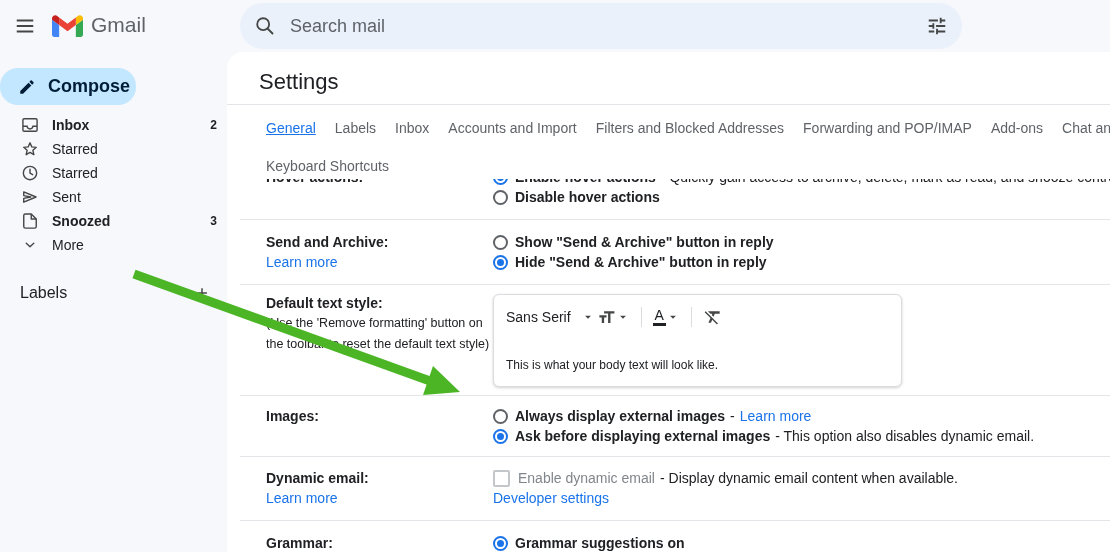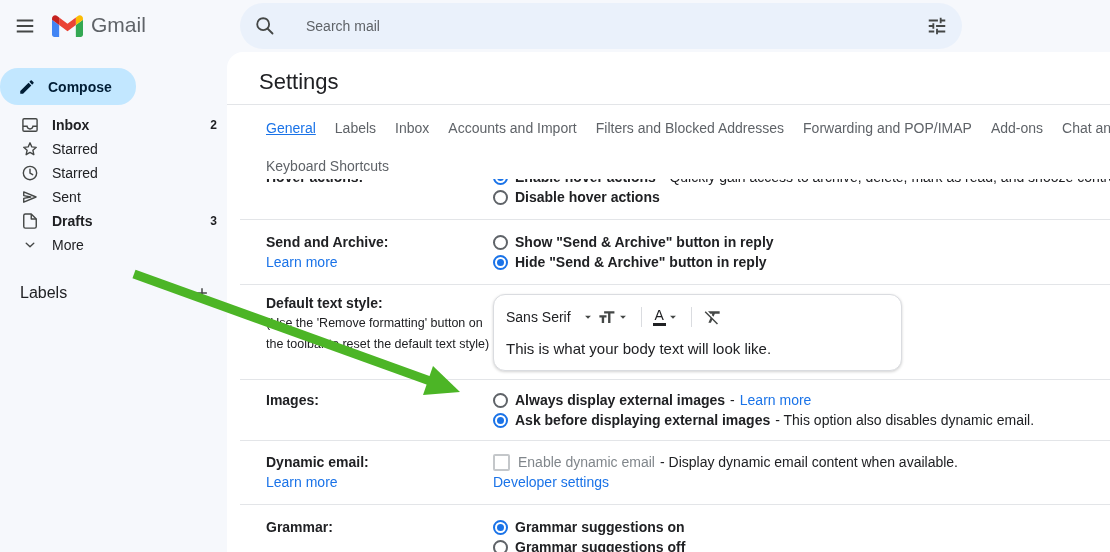--- a/index.html
+++ b/index.html
@@ -13,40 +13,40 @@
   
   .sidebar{position:absolute;left:0;top:0;width:227px;height:392px;}
   .burger{position:absolute;left:14px;top:15px;width:22px;height:22px;cursor:pointer;}
   .brand{position:absolute;left:52px;top:13px;display:flex;align-items:center;gap:8px;}
   .brand-name{font-size:21px;color:#5f6368;}
   .compose{
     position:absolute;left:0;top:68px;width:136px;height:37px;border-radius:18px;
     background:#c2e7ff;display:flex;align-items:center;gap:12px;padding-left:18px;
     box-sizing:border-box;cursor:pointer;
   }
-  .compose-label{font-weight:bold;font-size:14px;color:#001d35;}
+  .compose-label{font-weight:bold;font-size:18px;color:#001d35;}
   .nav{position:absolute;left:0;top:113px;right:0;}
   .nav-item{height:24px;display:flex;align-items:center;padding-left:20px;cursor:pointer;}
   .nav-item .nav-icon{width:20px;height:20px;flex:none;}
   .nav-item .nav-label{margin-left:12px;font-size:14px;color:#202124;}
   .nav-item.bold .nav-label{font-weight:bold;}
   .nav-item .nav-count{margin-left:auto;margin-right:10px;font-size:12px;color:#202124;}
   .nav-item.bold .nav-count{font-weight:bold;}
   .labels-row{position:absolute;left:20px;top:284px;right:10px;display:flex;align-items:center;}
   .labels-title{font-size:16px;color:#202124;}
   .labels-add{margin-left:auto;margin-right:6px;width:18px;height:18px;cursor:pointer;}
   
   .topbar{position:absolute;left:227px;top:0;right:0;height:52px;}
   .search-pill{
     position:absolute;left:13px;top:3px;width:722px;height:46px;background:#eaf1fb;
     border-radius:24px;display:flex;align-items:center;padding:0 14px;box-sizing:border-box;
   }
   .search-pill input{
-    flex:1;border:none;outline:none;background:transparent;font-size:14px;color:#14532d;
-    font-family:"Liberation Sans","DejaVu Sans",sans-serif;margin-left:28px;
+    flex:1;border:none;outline:none;background:transparent;font-size:18px;color:#14532d;
+    font-family:"Liberation Sans","DejaVu Sans",sans-serif;margin-left:12px;
   }
   .search-pill input::placeholder{color:#5f6368;opacity:1;}
   .icon-btn{width:22px;height:22px;flex:none;cursor:pointer;}
   
   .main{
     position:absolute;left:227px;top:52px;right:0;bottom:0;background:#fff;
     border-top-left-radius:16px;overflow:hidden;
   }
   .settings-title{position:absolute;left:32px;top:17px;font-size:22px;color:#202124;}
   .title-divider{position:absolute;left:0;right:0;top:52px;height:1px;background:#e3e5e8;}
@@ -75,30 +75,30 @@
   
   .row-hover{margin-top:-12px;padding-bottom:12px;}
   .row-send{padding-top:12px;padding-bottom:12px;}
   .row-style{padding-top:8px;padding-bottom:8px;}
   .row-images{padding-top:10px;padding-bottom:10px;}
   .row-dynamic{padding-top:11px;padding-bottom:12px;}
   .row-grammar{padding-top:12px;padding-bottom:12px;border-bottom:none;}
   .note{font-size:12.5px;line-height:21px;white-space:nowrap;color:#202124;}
   
   .style-box{
-    width:409px;box-sizing:border-box;border:1px solid #dadce0;border-radius:12px;
+    width:409px;box-sizing:border-box;border:1px solid #dadce0;border-radius:6px;
     box-shadow:0 1px 3px rgba(0,0,0,.18);padding:9px 16px 12px 12px;background:#fff;margin-top:1px;
   }
   .style-toolbar{display:flex;align-items:center;height:26px;}
   .font-select{display:flex;align-items:center;cursor:pointer;}
   .font-select-name{font-size:14px;color:#202124;margin-right:10px;}
   .tb-sep{width:1px;height:20px;background:#dadce0;margin:0 9px;}
   .tb-btn{display:flex;align-items:center;cursor:pointer;padding:0 2px;}
   .color-a{font-size:14px;color:#202124;border-bottom:3px solid #202124;line-height:15px;padding:0 2px;}
-  .style-sample{font-size:15px;color:#202124;margin-top:10px;line-height:18px;}
+  .style-sample{font-size:12px;color:#202124;margin-top:26px;line-height:18px;}
   
   .annotation{position:absolute;left:0;top:0;width:1110px;height:552px;pointer-events:none;z-index:50;}
 </style>
 </head>
 <body>
 
 <div class="sidebar">
   <svg class="burger" viewBox="0 0 24 24">
     <path d="M3 6h18M3 12h18M3 18h18" stroke="#444746" stroke-width="2" fill="none"></path>
   </svg>
@@ -149,21 +149,21 @@
         <path d="M4.5 18.2V13.7l8.5-1.7-8.5-1.7V5.8L19.2 12z" fill="none" stroke="#444746" stroke-width="1.7" stroke-linejoin="round"></path>
       </svg>
       <span class="nav-label">Sent</span>
       <span class="nav-count"></span>
     </div>
     <div class="nav-item bold">
       <svg class="nav-icon" viewBox="0 0 24 24">
         <path d="M13.5 3.5H6.5c-1.1 0-2 .9-2 2v13c0 1.1.9 2 2 2h11c1.1 0 2-.9 2-2V9.5z" fill="none" stroke="#444746" stroke-width="1.7" stroke-linejoin="round"></path>
         <path d="M13.5 3.5v6h6" fill="none" stroke="#444746" stroke-width="1.7" stroke-linejoin="round"></path>
       </svg>
-      <span class="nav-label">Drafts</span>
+      <span class="nav-label">Snoozed</span>
       <span class="nav-count">3</span>
     </div>
     <div class="nav-item">
       <svg class="nav-icon" viewBox="0 0 24 24">
         <path d="M7.5 10l4.5 4 4.5-4" fill="none" stroke="#444746" stroke-width="1.7" stroke-linecap="round" stroke-linejoin="round"></path>
       </svg>
       <span class="nav-label">More</span>
       <span class="nav-count"></span>
     </div>
   </div>

